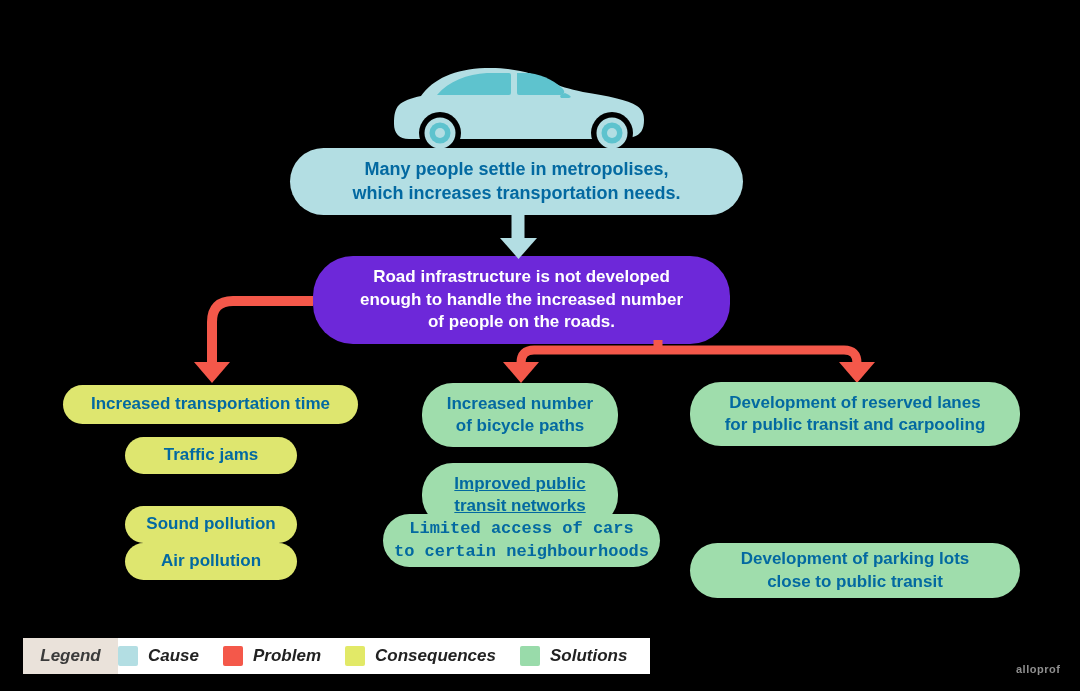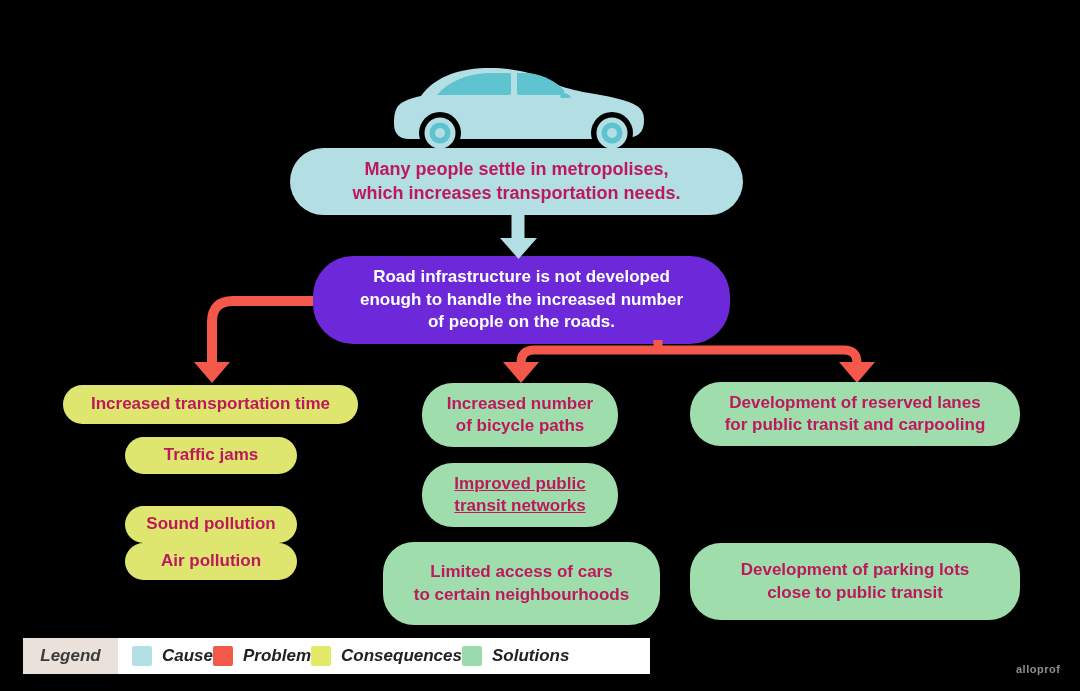--- a/index.html
+++ b/index.html
@@ -4,39 +4,39 @@
 <style>
   * { box-sizing: border-box; }
   html, body { margin: 0; padding: 0; background: #000; }
   .stage {
     position: relative; width: 1080px; height: 691px;
     background: #000000; overflow: hidden;
     font-family: "Liberation Sans", sans-serif;
   }
   .node {
     position: absolute; display: flex; align-items: center; justify-content: center;
-    text-align: center; color: #be185d; font-weight: 700;
+    text-align: center; color: #0369a1; font-weight: 700;
   }
   .node-text { white-space: pre-line; }
   .cause-box   { background: #b3dee3; border-radius: 34px; font-size: 18px; line-height: 1.3; }
   .problem-box { background: #6d28d9; color: #ffffff; border-radius: 40px; font-size: 17px; line-height: 1.32; }
   .yellow-box  { background: #dee66f; border-radius: 20px; font-size: 17px; line-height: 1.2; }
   .green-box   { background: #9fddac; border-radius: 31px; font-size: 17px; line-height: 1.32; }
   .overlay-svg, .car-svg { position: absolute; pointer-events: none; }
   .overlay-svg { left: 0; top: 0; }
   .legend {
     position: absolute; left: 23px; top: 638px; height: 36px; display: flex; font-style: italic;
   }
   .legend-title {
     width: 95px; background: #eae2da; color: #3b3b3b; font-weight: 700; font-size: 17px;
     display: flex; align-items: center; justify-content: center;
   }
   .legend-items {
     width: 532px; background: #ffffff; display: flex; align-items: center;
-    padding-left: 14px;
+    gap: 24px; 
   }
   .legend-item { display: flex; align-items: center; gap: 10px; font-size: 17px; font-weight: 600; color: #222222; }
   .swatch { width: 20px; height: 20px; border-radius: 2px; flex: 0 0 auto; }
   .sw-cause        { background: #b3dee3; }
   .sw-problem      { background: #f4584a; }
   .sw-consequences { background: #e2e967; }
   .sw-solutions    { background: #99dbaa; }
   .watermark {
     position: absolute; left: 1016px; top: 663px; font-size: 11px; font-weight: 700;
     color: #8f8f8f; letter-spacing: 0.5px;
@@ -120,30 +120,30 @@
   </div>
 
   <div class="node green-box" style="left:422px; top:383px; width:196px; height:64px;">
     <span class="node-text">Increased number
 of bicycle paths</span>
   </div>
   <div class="node green-box" style="left:422px; top:463px; width:196px; height:64px;text-decoration:underline;">
     <span class="node-text">Improved public
 transit networks</span>
   </div>
-  <div class="node green-box" style="left:383px; top:542px; width:277px; height:83px;">
+  <div class="node green-box" style="left:383px; top:514px; width:277px; height:53px;font-family:Liberation Mono, monospace;">
     <span class="node-text">Limited access of cars
 to certain neighbourhoods</span>
   </div>
 
   <div class="node green-box" style="left:690px; top:382px; width:330px; height:64px;">
     <span class="node-text">Development of reserved lanes
 for public transit and carpooling</span>
   </div>
-  <div class="node green-box" style="left:690px; top:543px; width:330px; height:77px;">
+  <div class="node green-box" style="left:690px; top:543px; width:330px; height:55px;">
     <span class="node-text">Development of parking lots
 close to public transit</span>
   </div>
 
   <div class="legend">
     <div class="legend-title">Legend</div>
     <div class="legend-items">
       <div class="legend-item">
         <span class="swatch sw-cause"></span>
         <span>Cause</span>

